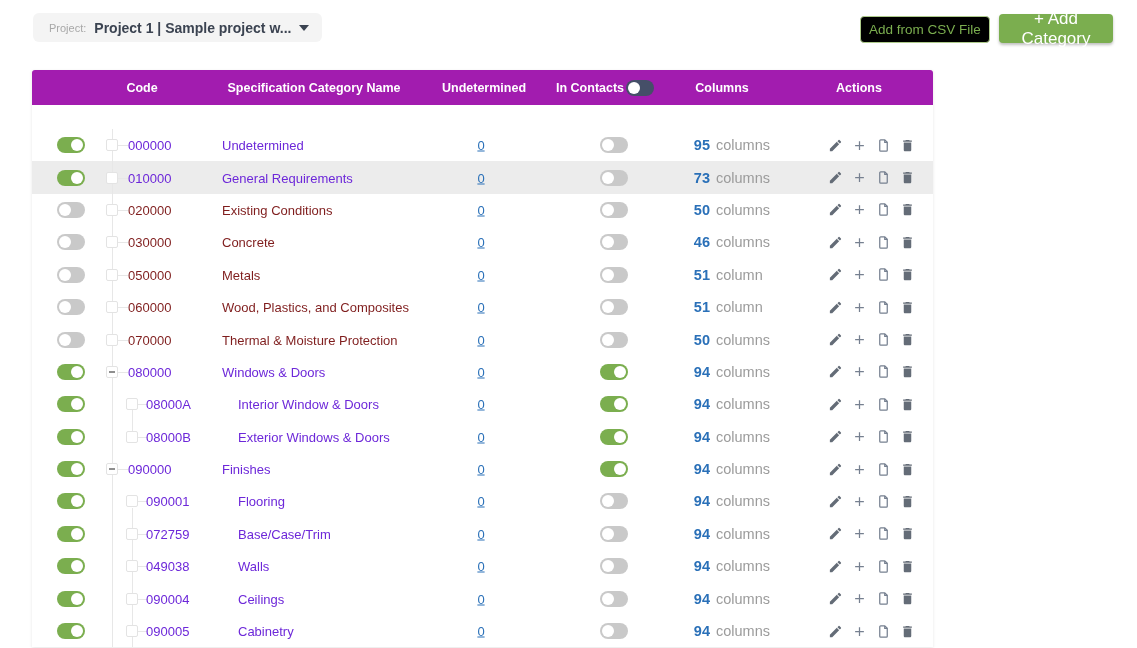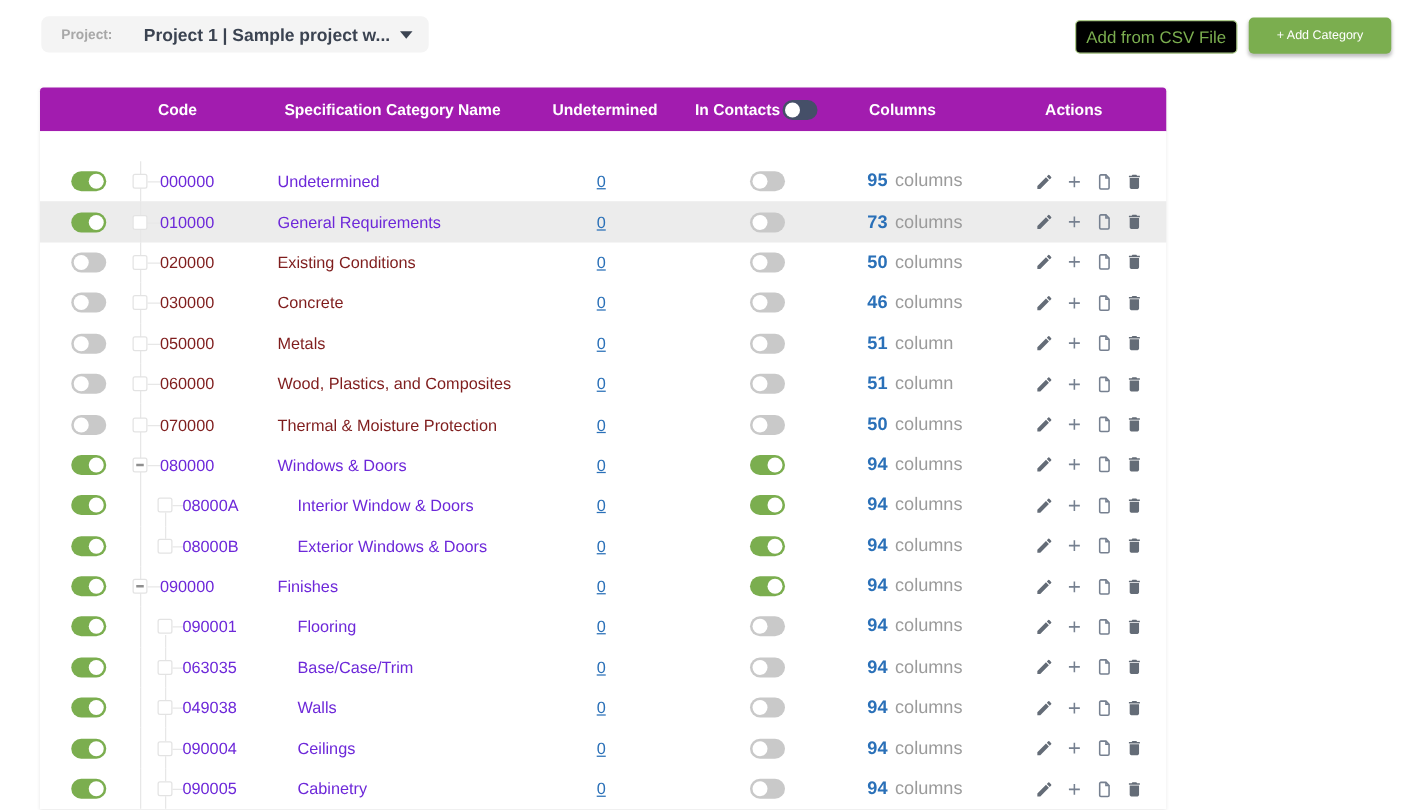--- a/index.html
+++ b/index.html
@@ -3,32 +3,32 @@
 <meta charset="utf-8">
 <style>
   * { box-sizing: border-box; margin: 0; padding: 0; }
   html, body { width: 1137px; height: 648px; overflow: hidden; background: #ffffff;
     font-family: "Liberation Sans", sans-serif; position: relative; }
 
   
   .project-pill { position: absolute; left: 33px; top: 13px; height: 29px;
     background: #f4f4f4; border-radius: 6px; display: flex; align-items: center;
     padding: 0 13px 0 16px; cursor: pointer; }
-  .project-label { font-size: 11px; color: #a8a8a8; margin-right: 25px; font-weight: bold; }
+  .project-label { font-size: 11px; color: #a8a8a8; margin-right: 8px; }
   .project-value { font-size: 14px; font-weight: 700; color: #3b4351; white-space: nowrap; }
   .caret-down { width: 0; height: 0; border-left: 5px solid transparent;
     border-right: 5px solid transparent; border-top: 6px solid #3b4351; margin-left: 8px; }
 
   .btn-csv { position: absolute; left: 860px; top: 16px; width: 130px; height: 27px;
     background: #000000; border: 1px solid #aecb8b; border-radius: 4px; color: #7bae4f;
     font-size: 13.5px; font-weight: 400; display: flex; align-items: center; justify-content: center;
     cursor: pointer; font-family: inherit; }
   .btn-add { position: absolute; left: 999px; top: 14px; width: 114px; height: 29px;
     background: #7bae4f; border: none; border-radius: 4px; color: #ffffff;
-    font-size: 10px; font-weight: 400; display: flex; align-items: center; justify-content: center;
+    font-size: 17px; font-weight: 400; display: flex; align-items: center; justify-content: center;
     cursor: pointer; box-shadow: 0 2px 3px rgba(0,0,0,0.25); font-family: inherit; }
 
   
   .table { position: absolute; left: 32px; top: 70px; width: 901px;
     box-shadow: 0 1px 3px rgba(0,0,0,0.10); }
   .thead { position: relative; height: 35px; background: #a21caf;
     border-radius: 3px 3px 0 0; color: #ffffff; }
   .th { position: absolute; top: 50%; transform: translate(-50%,-50%);
     font-size: 12.5px; font-weight: 700; white-space: nowrap; }
   .th-code { left: 110px; } .th-name { left: 282px; } .th-instr { left: 452px; }
@@ -615,21 +615,21 @@
   </div>
       <div class="row child tree-up tree-down">
     <span class="toggle row-toggle on">
           <span class="knob"></span>
         </span>
     <span class="tline-main"></span>
     <span class="tline-up"></span>
     <span class="tline-down"></span>
     <span class="tree-box"></span>
     <span class="hdash"></span>
-    <a class="cell-code">063035</a>
+    <a class="cell-code">072759</a>
     <a class="cell-name">Base/Case/Trim</a>
     <a class="cell-instr">0</a>
     <span class="toggle contacts-toggle off">
           <span class="knob"></span>
         </span>
     <span class="cell-colnum">94</span>
     <span class="cell-collabel">columns</span>
     <span class="actions">
       <button class="action-btn">
         <svg viewBox="0 0 24 24" fill="#646c77">

